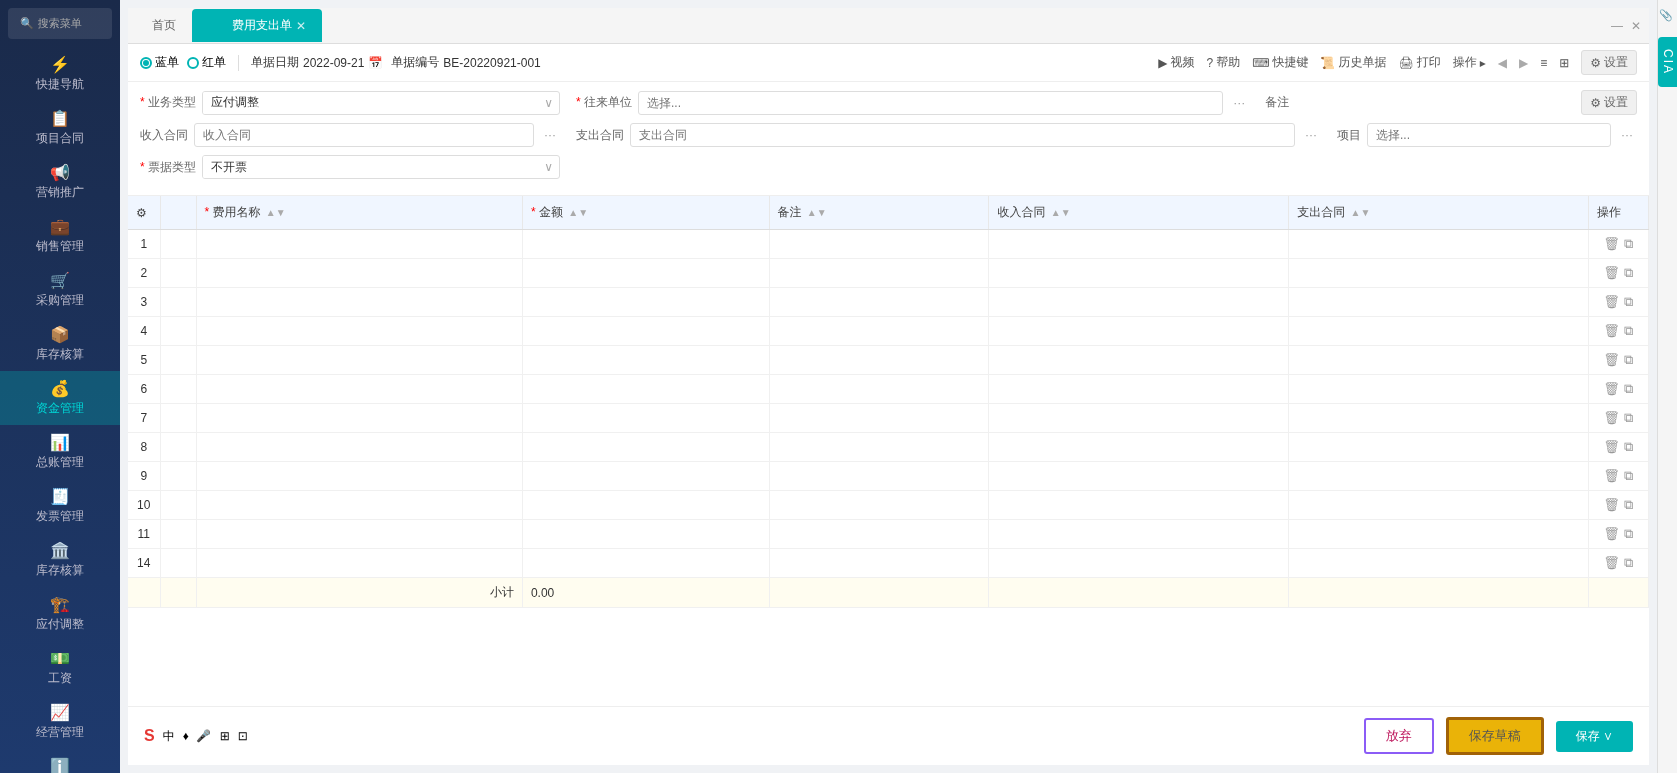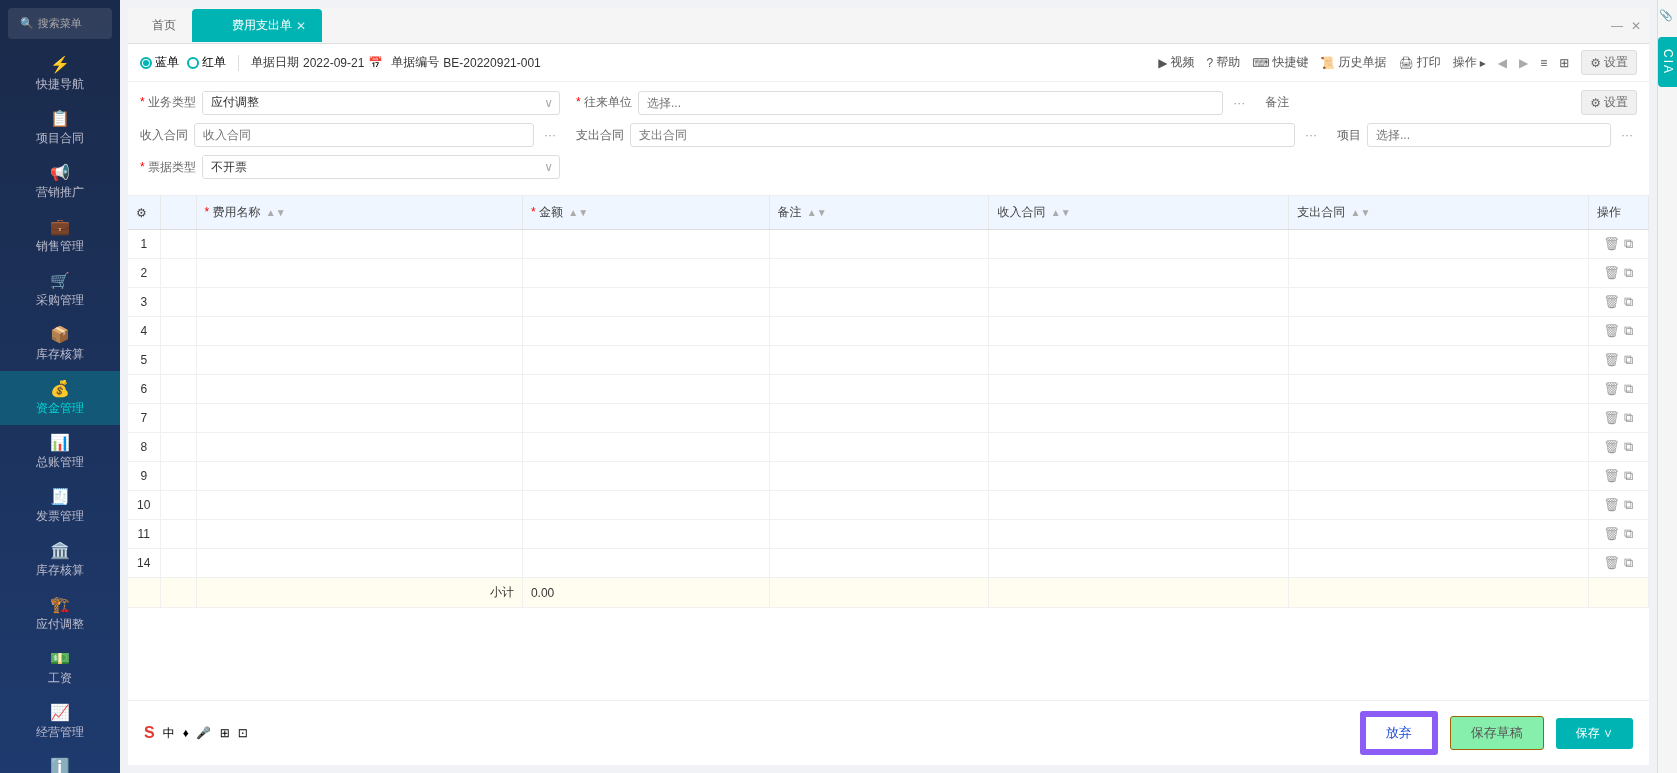--- a/index.html
+++ b/index.html
@@ -248,26 +248,26 @@
     }
     .btn {
       padding: 7px 20px;
       border-radius: 3px;
       cursor: pointer;
       font-size: 13px;
       border: none;
     }
     .btn-default {
       background: #fff;
-      border: 6px solid #8b5cf6;
-      color: #1d4ed8;
+      border: 2px solid #8b5cf6;
+      color: #be185d;
     }
     .btn-draft {
-      background: #86efac;
-      border: 1px solid #a16207;
+      background: #eab308;
+      border: 3px solid #a16207;
       color: #555;
     }
     .btn-primary {
       background: #00b4b4;
       color: #fff;
     }
     .btn-save-expand {
       background: #00b4b4;
       color: #fff;
       display: flex;

